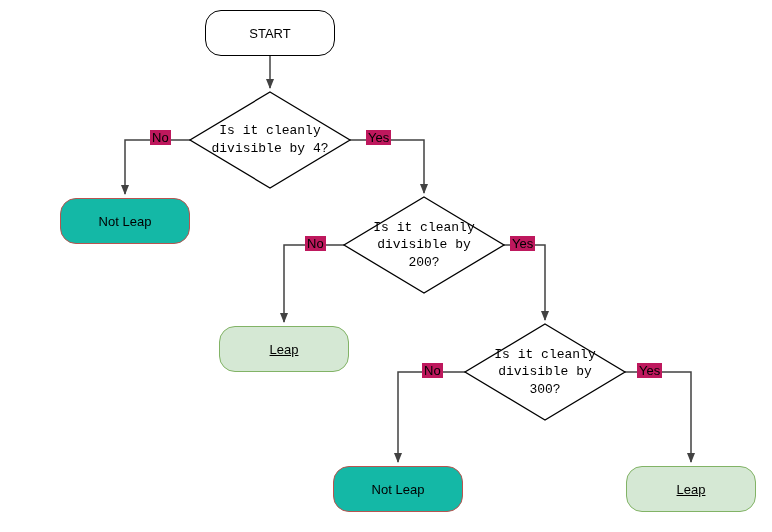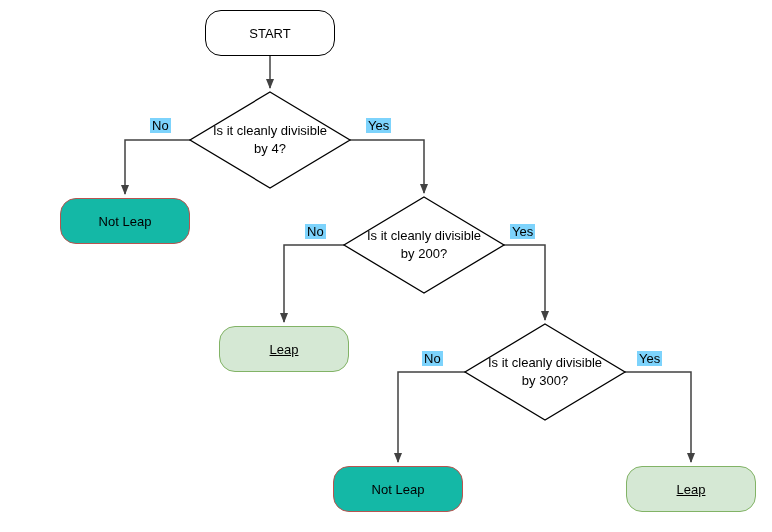--- a/index.html
+++ b/index.html
@@ -40,29 +40,31 @@
   .node.accept2 { left: 626px; top: 466px; }
   .diamond-label {
     position: absolute;
     width: 124px;
     height: 56px;
     display: flex;
     align-items: center;
     justify-content: center;
     text-align: center;
     line-height: 1.35;
+    font-family: Liberation Mono, monospace;
   }
   .diamond-label.d4   { left: 208px; top: 112px; }
   .diamond-label.d100 { left: 362px; top: 217px; }
   .diamond-label.d400 { left: 483px; top: 344px; }
   .edge-label {
     position: absolute;
-    background: #7dd3fc;
+    background: #be185d;
     padding: 0 2px;
     line-height: 15px;
+    margin-top: 12px;
   }
   .el-d4-no    { left: 150px; top: 118px; }
   .el-d4-yes   { left: 366px; top: 118px; }
   .el-d100-no  { left: 305px; top: 224px; }
   .el-d100-yes { left: 510px; top: 224px; }
   .el-d400-no  { left: 422px; top: 351px; }
   .el-d400-yes { left: 637px; top: 351px; }
 </style>
 </head>
 <body>

